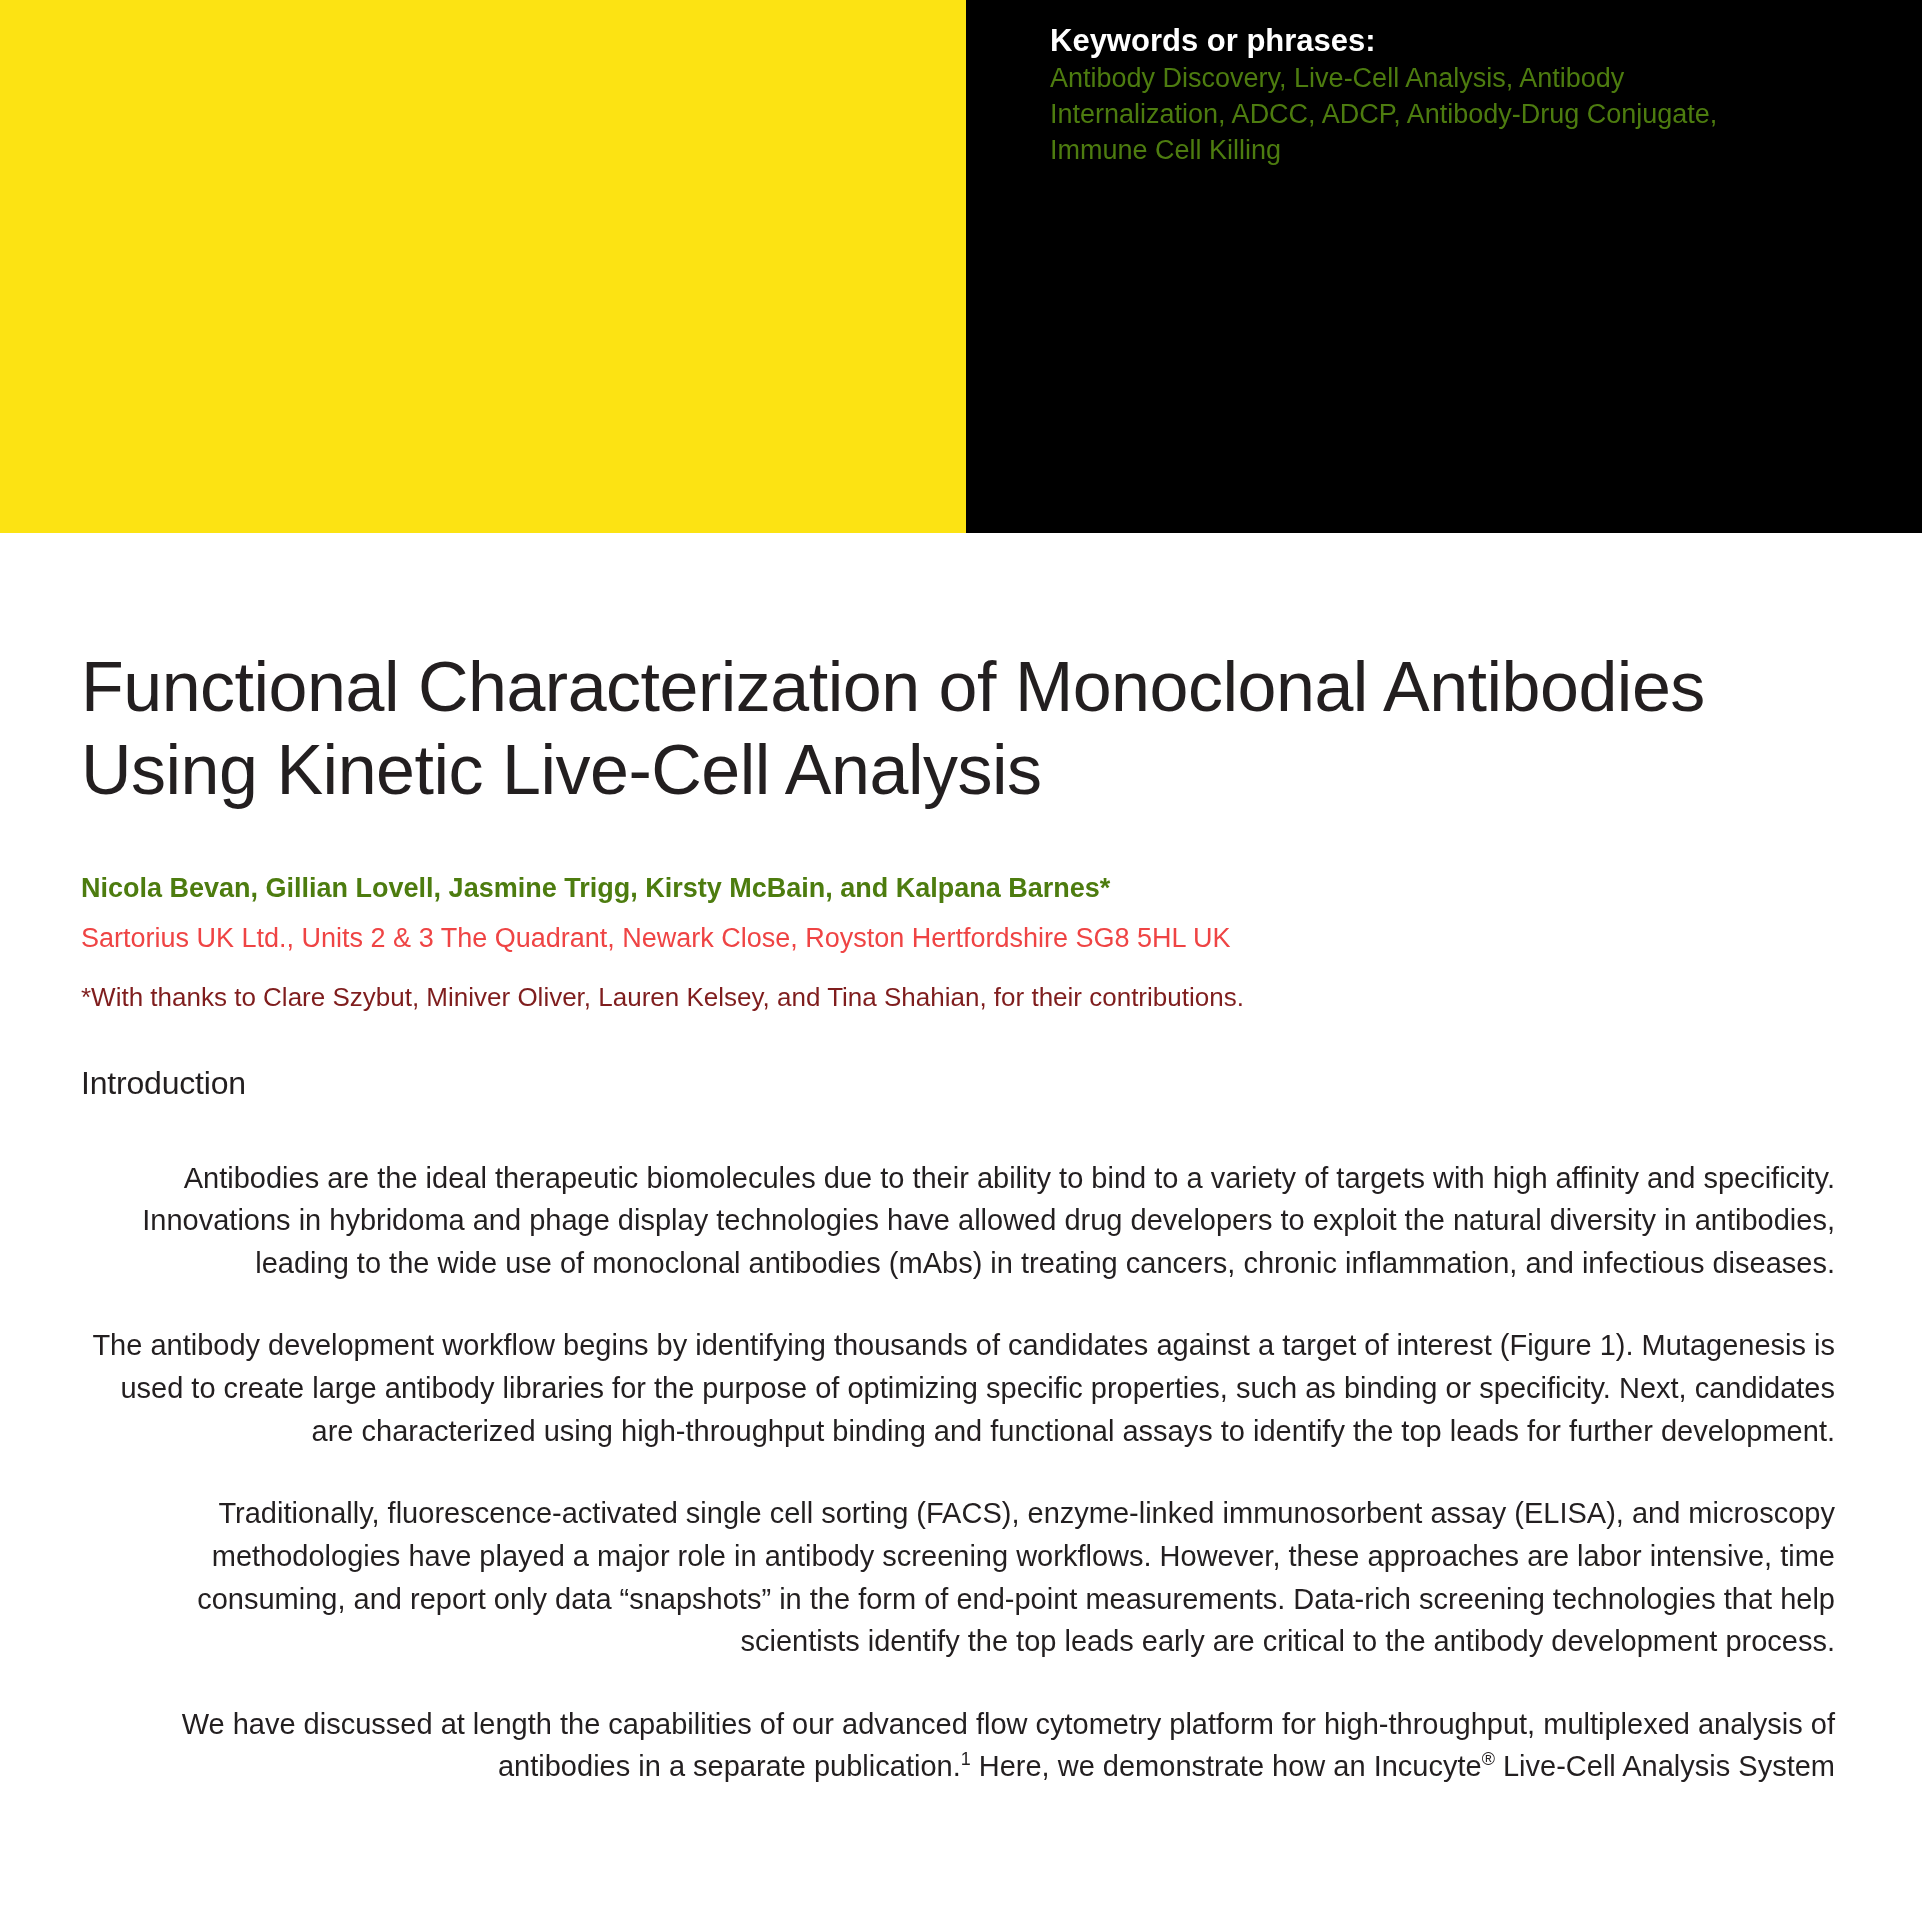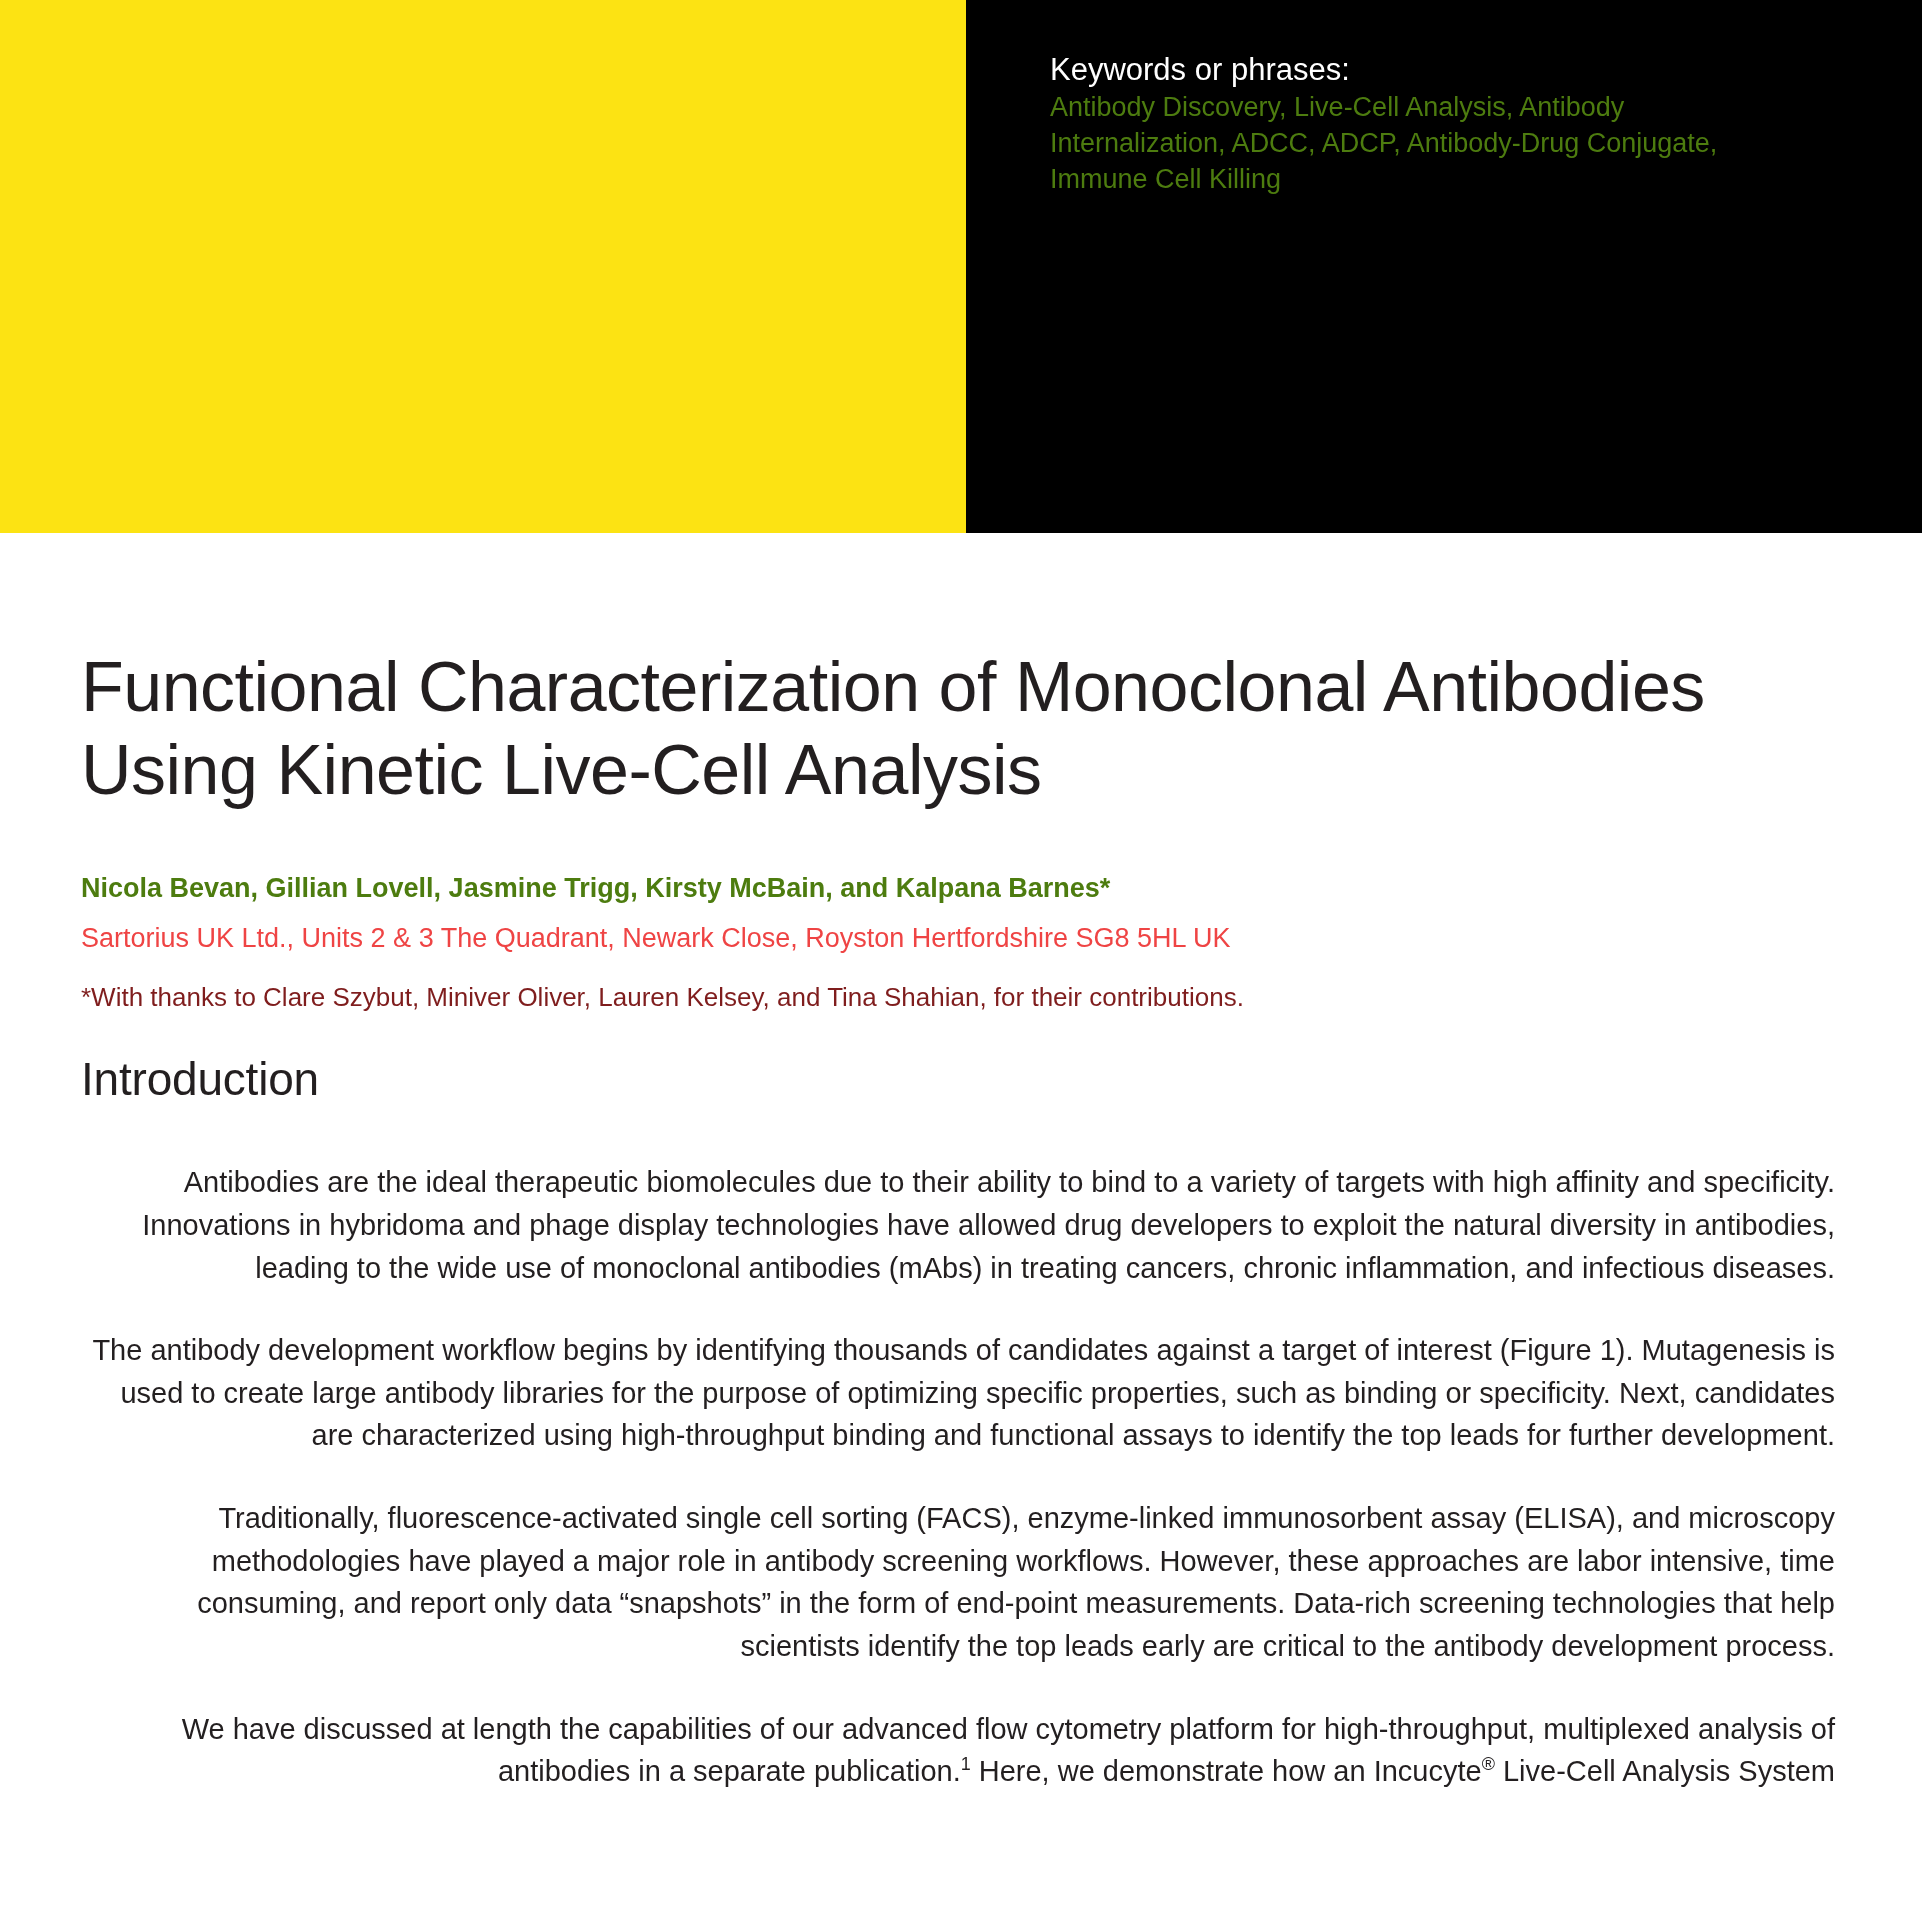--- a/index.html
+++ b/index.html
@@ -48,23 +48,23 @@
   .pub-date {
     font-size: 31px;
     line-height: 1.25;
     letter-spacing: 0.1px;
     font-weight: 400;
     margin-top: 201px;
     color: #ffffff;
   }
   .kw-label {
     font-size: 31px;
-    font-weight: 400;
+    font-weight: 700;
     line-height: 1.25;
-    margin-top: 51px;
+    margin-top: 22px;
     color: #ffffff;
   }
   .kw-value {
     font-size: 27px;
     font-weight: 400;
     line-height: 1.33;
     color: #4d7c0f;
     max-width: 734px;
   }
 
@@ -106,25 +106,25 @@
   }
   .thanks {
     font-size: 26px;
     font-weight: 400;
     line-height: 1.3;
     color: #7f1d1d;
     margin-top: 25px;
   }
 
   .section-heading {
-    font-size: 46px;
+    font-size: 32px;
     font-weight: 300;
     line-height: 1.2;
     color: #231f20;
-    margin-top: 37px;
+    margin-top: 49px;
     letter-spacing: -0.2px;
   }
 
   .para {
     font-size: 29px;
     font-weight: 400;
     line-height: 1.47;
     color: #231f20;
     margin-top: 40px;
     max-width: 1754px;

